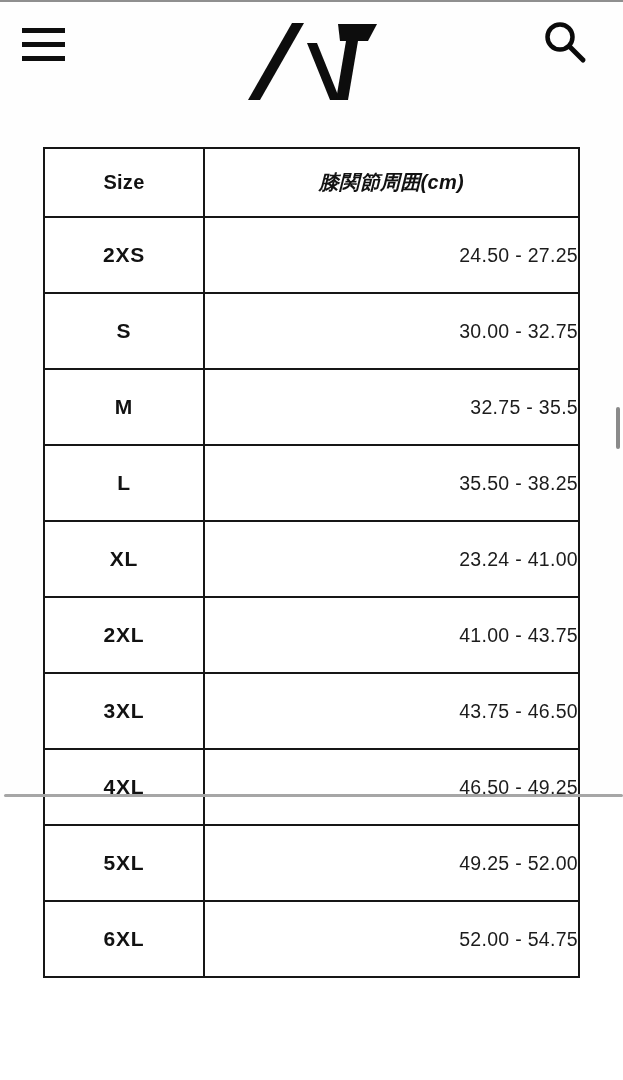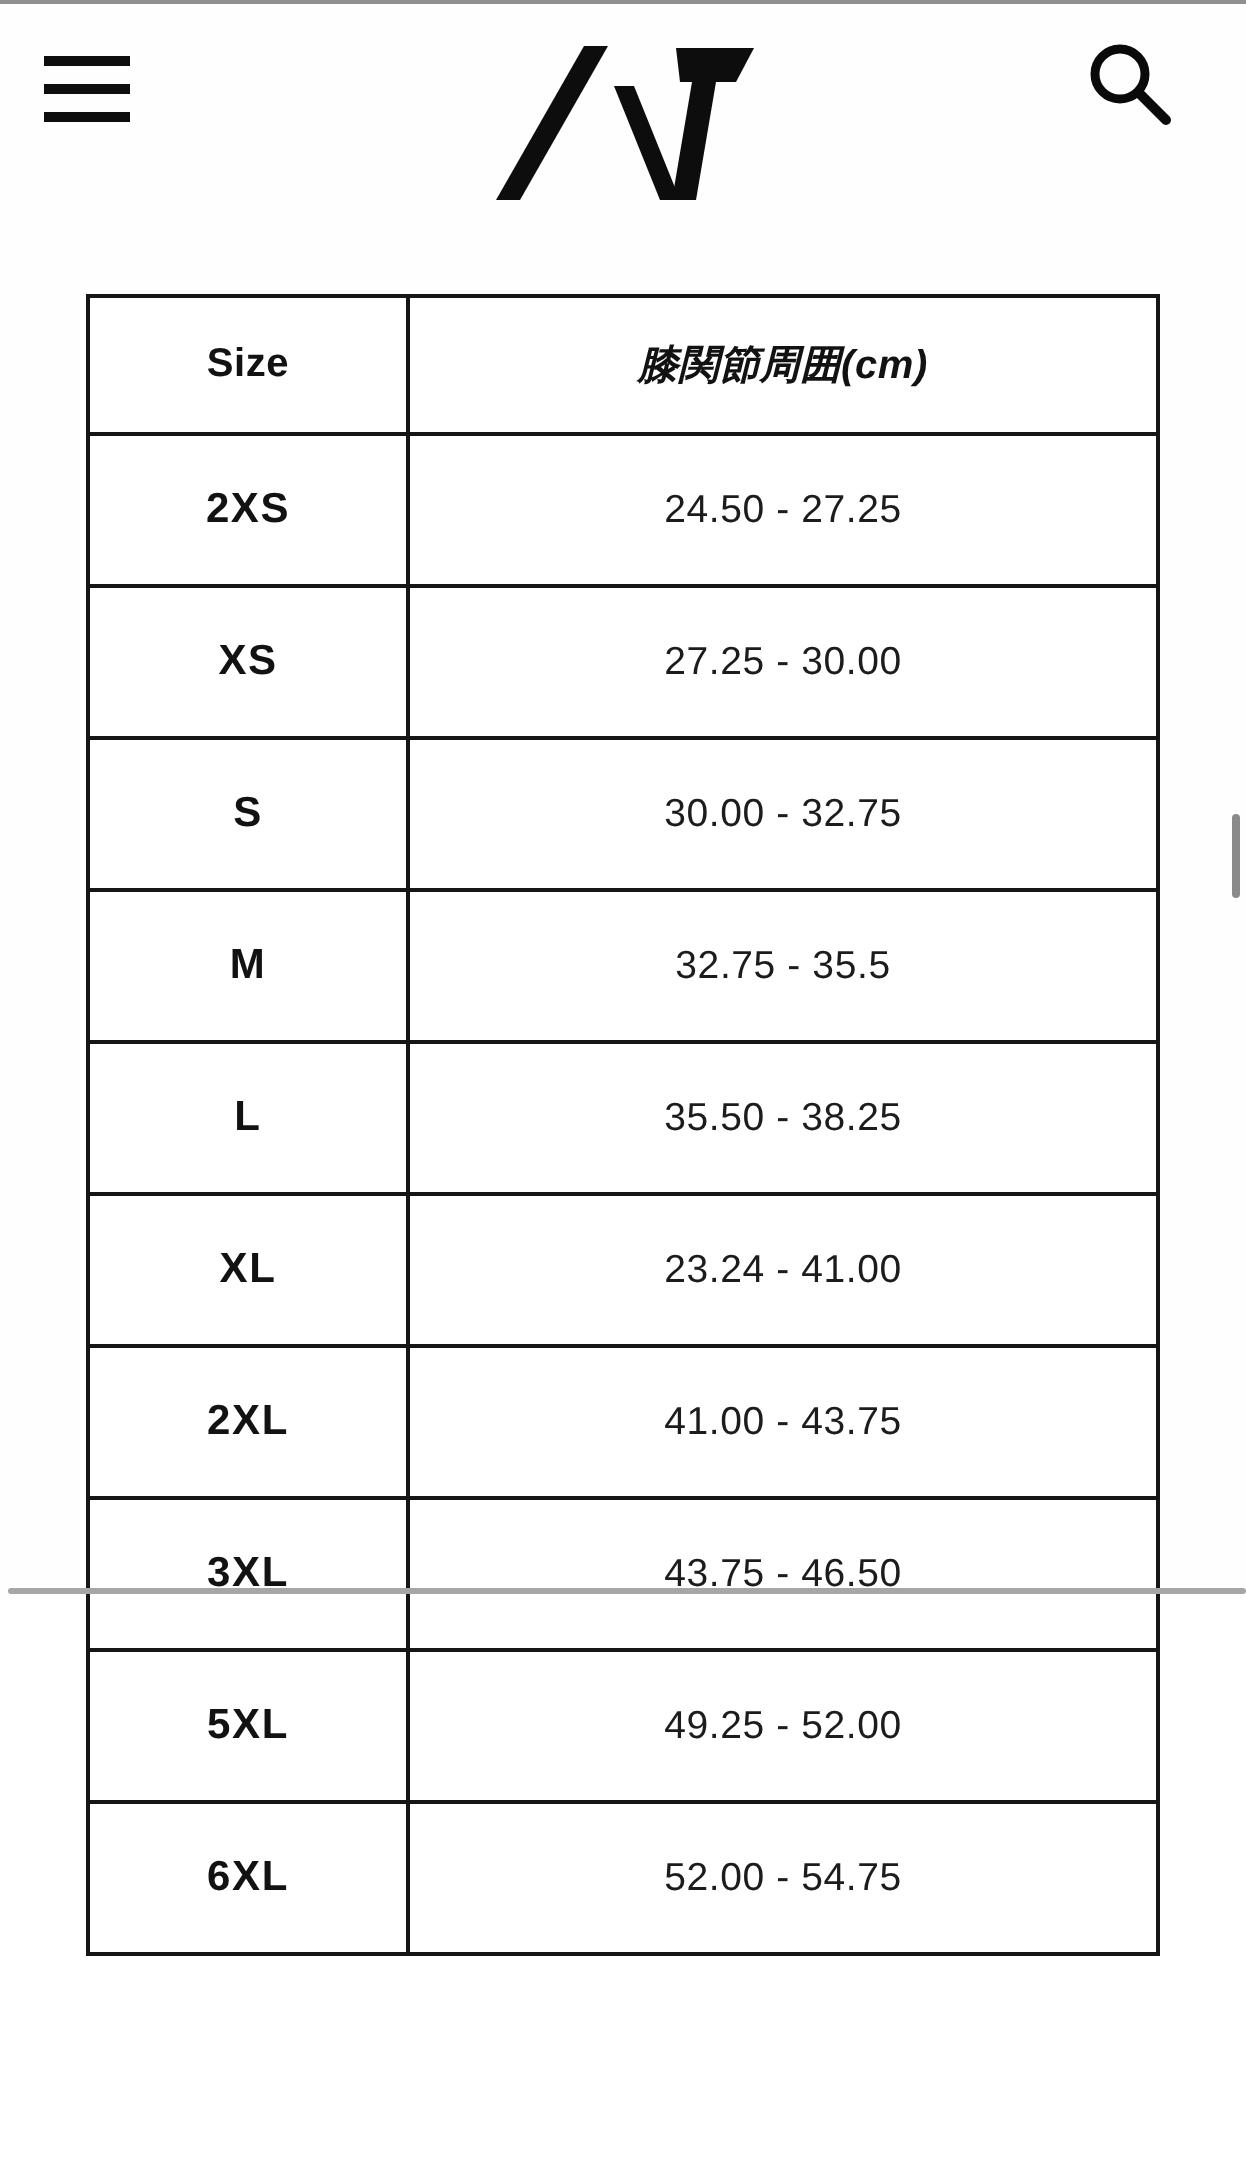--- a/index.html
+++ b/index.html
@@ -90,20 +90,21 @@
   .size-table td.size-cell {
     font-size: 21px;
     font-weight: 700;
     letter-spacing: 0.8px;
   }
   .size-table td.range-cell {
     font-size: 19.5px;
     font-weight: 400;
     color: #1c1c1c;
     letter-spacing: 0.3px;
+    text-align: right;
   }
   
   .v-scroll-thumb {
     position: absolute;
     right: 3px; top: 407px;
     width: 4px; height: 42px;
     background: #8a8a8a;
     border-radius: 2px;
   }
   .h-scroll-thumb {
@@ -157,24 +158,20 @@
         <th>Size</th>
         <th class="jp">膝関節周囲(cm)</th>
       </tr>
     </thead>
     <tbody>
       <tr>
         <td class="size-cell">2XS</td>
         <td class="range-cell">24.50 - 27.25</td>
       </tr>
       <tr>
-        <td class="size-cell">XS</td>
-        <td class="range-cell">27.25 - 30.00</td>
-      </tr>
-      <tr>
         <td class="size-cell">S</td>
         <td class="range-cell">30.00 - 32.75</td>
       </tr>
       <tr>
         <td class="size-cell">M</td>
         <td class="range-cell">32.75 - 35.5</td>
       </tr>
       <tr>
         <td class="size-cell">L</td>
         <td class="range-cell">35.50 - 38.25</td>
@@ -185,20 +182,24 @@
       </tr>
       <tr>
         <td class="size-cell">2XL</td>
         <td class="range-cell">41.00 - 43.75</td>
       </tr>
       <tr>
         <td class="size-cell">3XL</td>
         <td class="range-cell">43.75 - 46.50</td>
       </tr>
       <tr>
+        <td class="size-cell">4XL</td>
+        <td class="range-cell">46.50 - 49.25</td>
+      </tr>
+      <tr>
         <td class="size-cell">5XL</td>
         <td class="range-cell">49.25 - 52.00</td>
       </tr>
       <tr>
         <td class="size-cell">6XL</td>
         <td class="range-cell">52.00 - 54.75</td>
       </tr>
     </tbody>
   </table>
 

